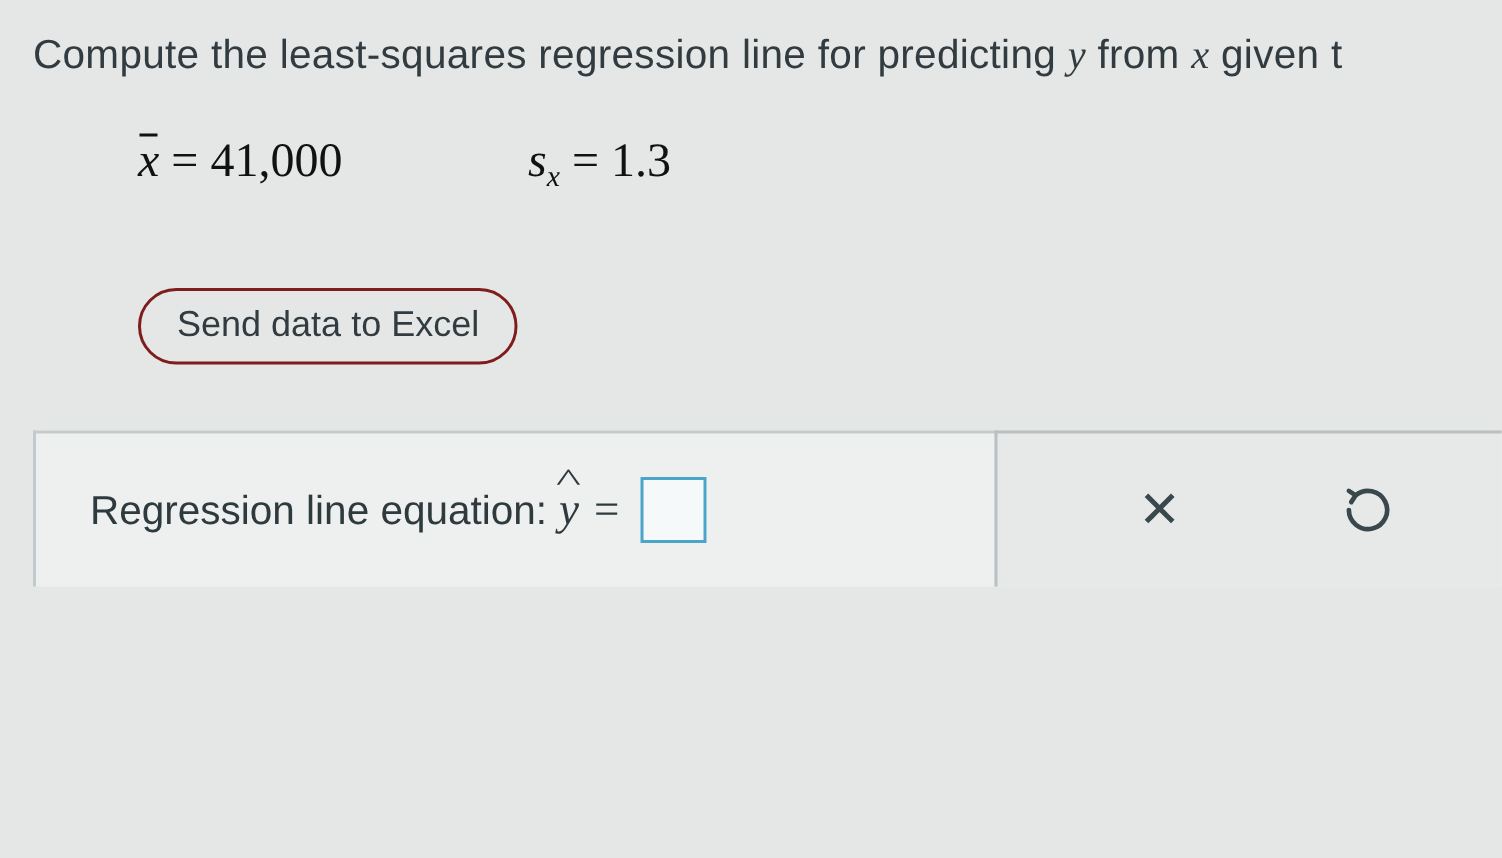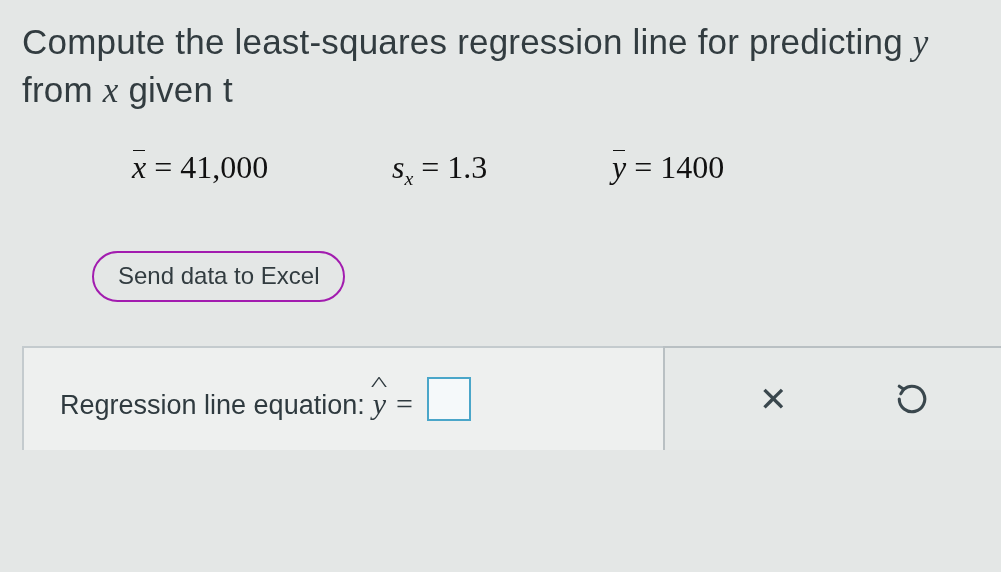--- a/index.html
+++ b/index.html
@@ -10,21 +10,21 @@
     height: 572px;
     overflow: hidden;
   }
   body {
     background: #e4e7e6;
     font-family: Arial, Helvetica, sans-serif;
     color: #2e3a3f;
     padding: 18px 0 0 22px;
   }
   .question {
-    font-size: 35px;
+    font-size: 27px;
     line-height: 1.35;
     color: #323c40;
     max-width: 980px;
     letter-spacing: 0.2px;
   }
   .question .ital { font-style: italic; font-family: 'Times New Roman', serif; }
   .stats-block {
     margin-top: 34px;
     margin-left: 70px;
     font-family: 'Times New Roman', serif;
@@ -33,21 +33,21 @@
   }
   .stats-row {
     display: flex;
     align-items: baseline;
     gap: 0;
     margin-bottom: 28px;
   }
   .stat-item {
     white-space: nowrap;
   }
-  .w1 { width: 260px; margin-left: 40px; }
+  .w1 { width: 260px; }
   .w2 { width: 220px; font-family: Liberation Serif, serif; }
   .bar-var {
     position: relative;
     display: inline-block;
     font-style: italic;
   }
   .bar-var::before {
     content: "";
     position: absolute;
     top: 1px;
@@ -58,21 +58,21 @@
   }
   .sub { font-size: 0.62em; font-style: italic; vertical-align: -0.35em; }
   .ital-m { font-style: italic; }
 
   .excel-btn-wrap {
     margin-top: 34px;
     margin-left: 70px;
   }
   .excel-btn {
     display: inline-block;
-    border: 2px solid #a21caf;
+    border: 2px solid #7f1d1d;
     border-radius: 28px;
     padding: 9px 24px 10px;
     font-family: Arial, Helvetica, sans-serif;
     font-size: 24px;
     color: #323c40;
     background: transparent;
     cursor: pointer;
   }
 
   .answer-area {
@@ -89,21 +89,21 @@
     padding: 30px 24px 30px 36px;
     display: flex;
     align-items: center;
     height: 104px;
   }
   .answer-label {
     font-family: Arial, Helvetica, sans-serif;
     font-size: 27px;
     color: #2f3a3f;
     display: flex;
-    align-items: flex-end;
+    align-items: center;
   }
   .yhat {
     position: relative;
     display: inline-block;
     font-family: 'Times New Roman', serif;
     font-style: italic;
     font-size: 30px;
     margin: 0 6px 0 8px;
   }
   .yhat::before {
@@ -160,23 +160,20 @@
 </div>
 
 <div class="stats-block">
   <div class="stats-row">
     <span class="stat-item w1">
       <span class="bar-var">x</span><span> = 41,000</span>
     </span>
     <span class="stat-item w2">
       <span class="ital-m">s</span><span class="sub">x</span><span> = 1.3</span>
     </span>
-    <span class="stat-item">
-      <span class="bar-var">y</span><span> = 1400</span>
-    </span>
   </div>
   <div class="stats-row">
   </div>
 </div>
 
 <div class="excel-btn-wrap">
   <button class="excel-btn">
     <span>Send data to Excel</span>
   </button>
 </div>

